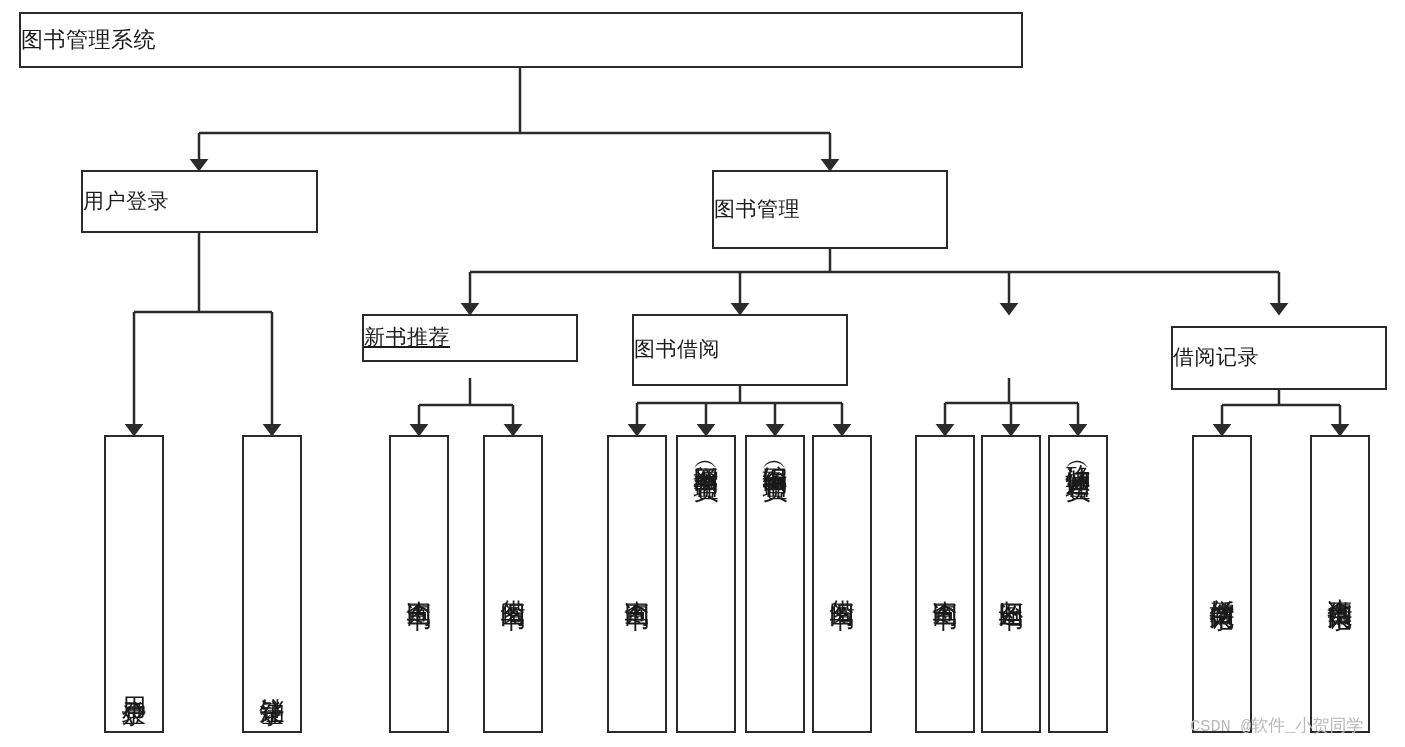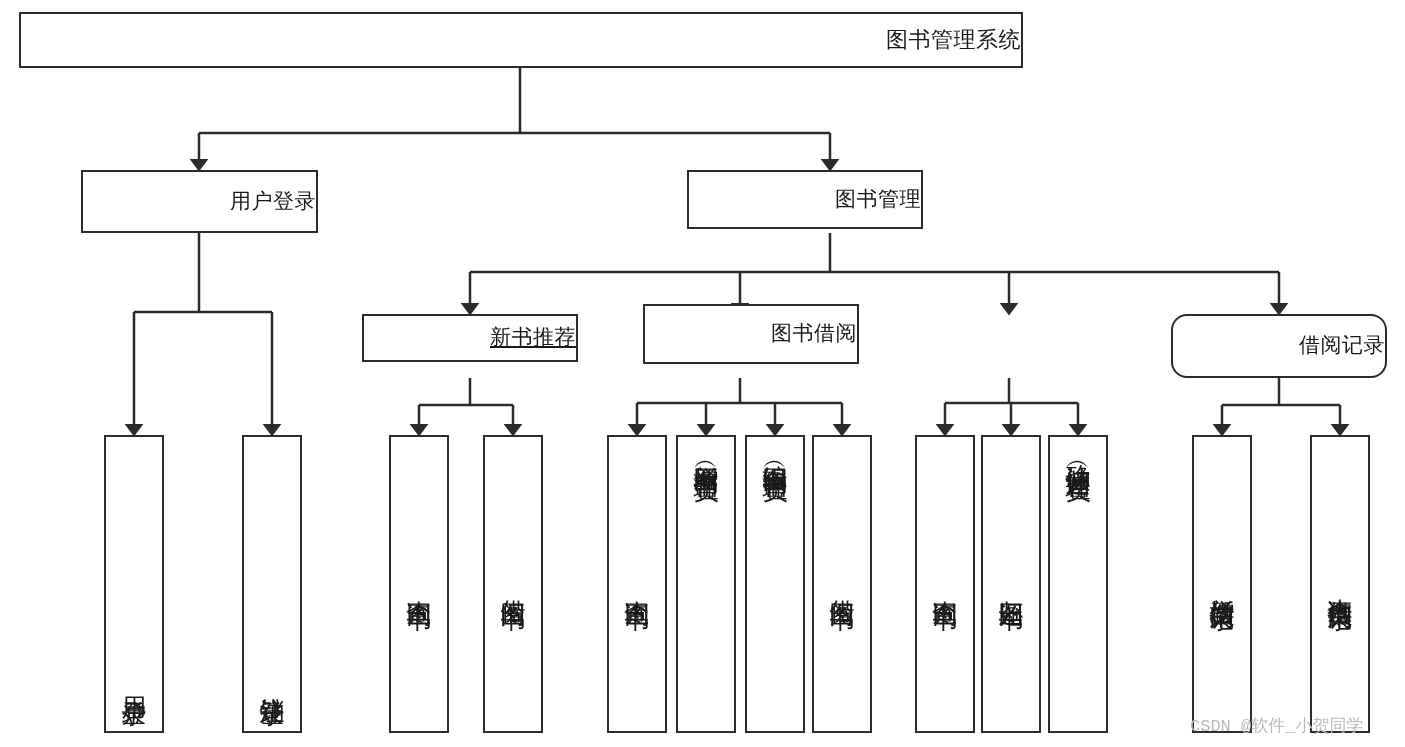--- a/index.html
+++ b/index.html
@@ -26,21 +26,21 @@
     pointer-events: none;
   }
   .node {
     position: absolute;
     box-sizing: border-box;
     border: 2.5px solid #2b2b2b;
     background: #ffffff;
     color: #1a1a1a;
     display: flex;
     align-items: center;
-    justify-content: flex-end;
+    justify-content: flex-start;
     z-index: 2;
   }
   .node .label {
     display: block;
     line-height: 1.12;
     letter-spacing: 0.5px;
   }
   
   .node.h .label {
     font-size: 21px;
@@ -141,31 +141,31 @@
     </g>
   </svg>
 
   <div class="node h root" style="left:19px; top:12px; width:1004px; height:56px;">
     <span class="label">图书管理系统</span>
   </div>
 
   <div class="node h" style="left:81px; top:170px; width:237px; height:63px;">
     <span class="label">用户登录</span>
   </div>
-  <div class="node h" style="left:687px; top:170px; width:236px; height:59px;">
+  <div class="node h" style="left:712px; top:170px; width:236px; height:79px;">
     <span class="label">图书管理</span>
   </div>
 
   <div class="node h" style="left:362px; top:314px; width:216px; height:48px;text-decoration:underline;">
     <span class="label">新书推荐</span>
   </div>
-  <div class="node h" style="left:632px; top:304px; width:216px; height:60px;margin-left:11px;">
+  <div class="node h" style="left:632px; top:314px; width:216px; height:72px;">
     <span class="label">图书借阅</span>
   </div>
-  <div class="node h" style="left:1171px; top:314px; width:216px; height:64px;border-radius:16px;">
+  <div class="node h" style="left:1171px; top:326px; width:216px; height:64px;">
     <span class="label">借阅记录</span>
   </div>
 
   <div class="node v low" style="left:104px; top:435px; width:60px; height:298px;">
     <span class="label">用户登录</span>
   </div>
   <div class="node v low" style="left:242px; top:435px; width:60px; height:298px;">
     <span class="label">注销登录</span>
   </div>
 

